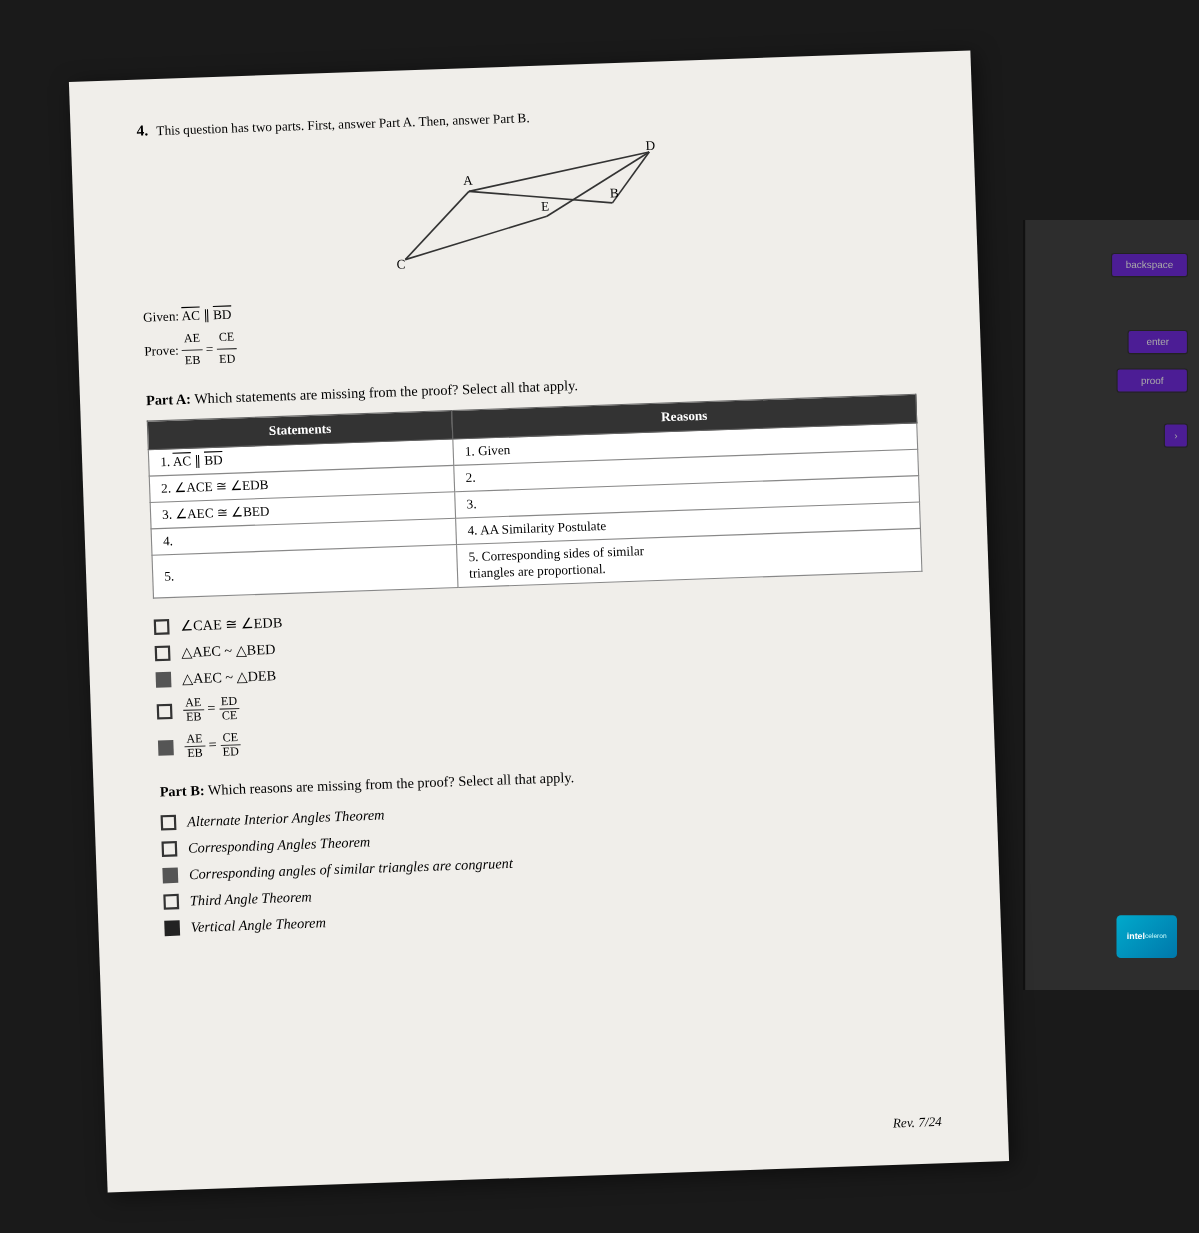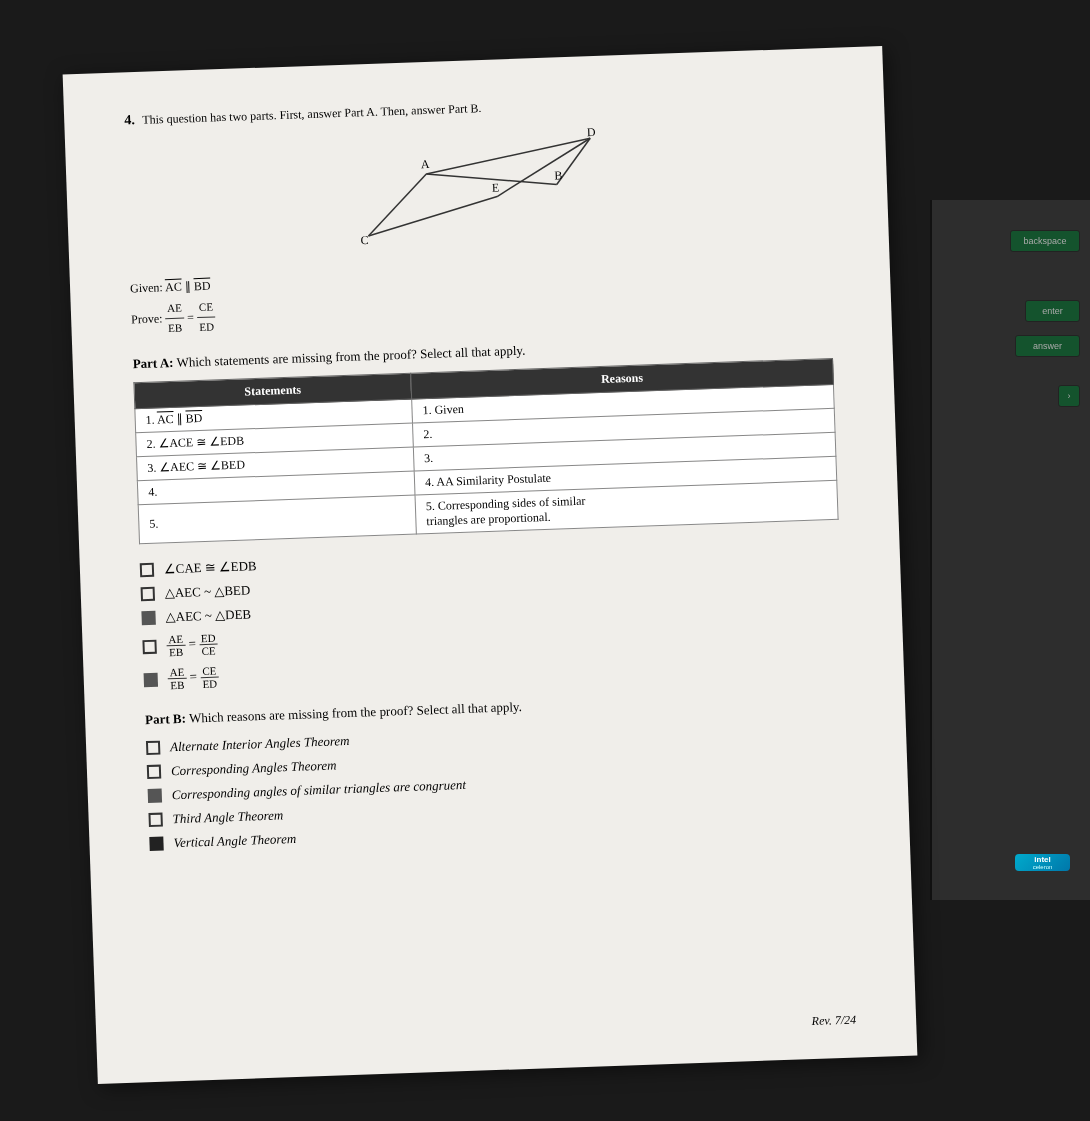--- a/index.html
+++ b/index.html
@@ -26,21 +26,21 @@
       right: 0;
       top: 200px;
       width: 160px;
       height: 700px;
       background: #2d2d2d;
       border-left: 2px solid #111;
     }
 
     .key {
       position: absolute;
-      background: #14532d;
+      background: #4c1d95;
       border: 1px solid #222;
       border-radius: 3px;
       color: #aaa;
       font-size: 9px;
       display: flex;
       align-items: center;
       justify-content: center;
       font-family: Arial, sans-serif;
     }
 
@@ -159,25 +159,25 @@
       font-size: 12px;
       font-style: italic;
     }
 
     
     .intel-sticker {
       position: absolute;
       right: 20px;
       bottom: 250px;
       width: 55px;
-      height: 17px;
+      height: 39px;
       background: linear-gradient(135deg, #00aacc, #0077aa);
       border-radius: 4px;
       display: flex;
-      flex-direction: column;
+      flex-direction: row;
       align-items: center;
       justify-content: center;
       color: white;
       font-family: Arial, sans-serif;
     }
 
     .intel-text {
       font-size: 8px;
       font-weight: bold;
     }
@@ -227,21 +227,21 @@
 <div class="laptop-background"></div>
 
 <div class="keyboard-area">
   <div class="key key-backspace">
     <span>backspace</span>
   </div>
   <div class="key key-enter">
     <span>enter</span>
   </div>
   <div class="key key-shift">
-    <span>answer</span>
+    <span>proof</span>
   </div>
   <div class="key key-arrow">
     <span>›</span>
   </div>
 </div>
 
 <div class="intel-sticker">
   <span class="intel-text">intel</span>
   <span class="intel-sub">celeron</span>
 </div>

